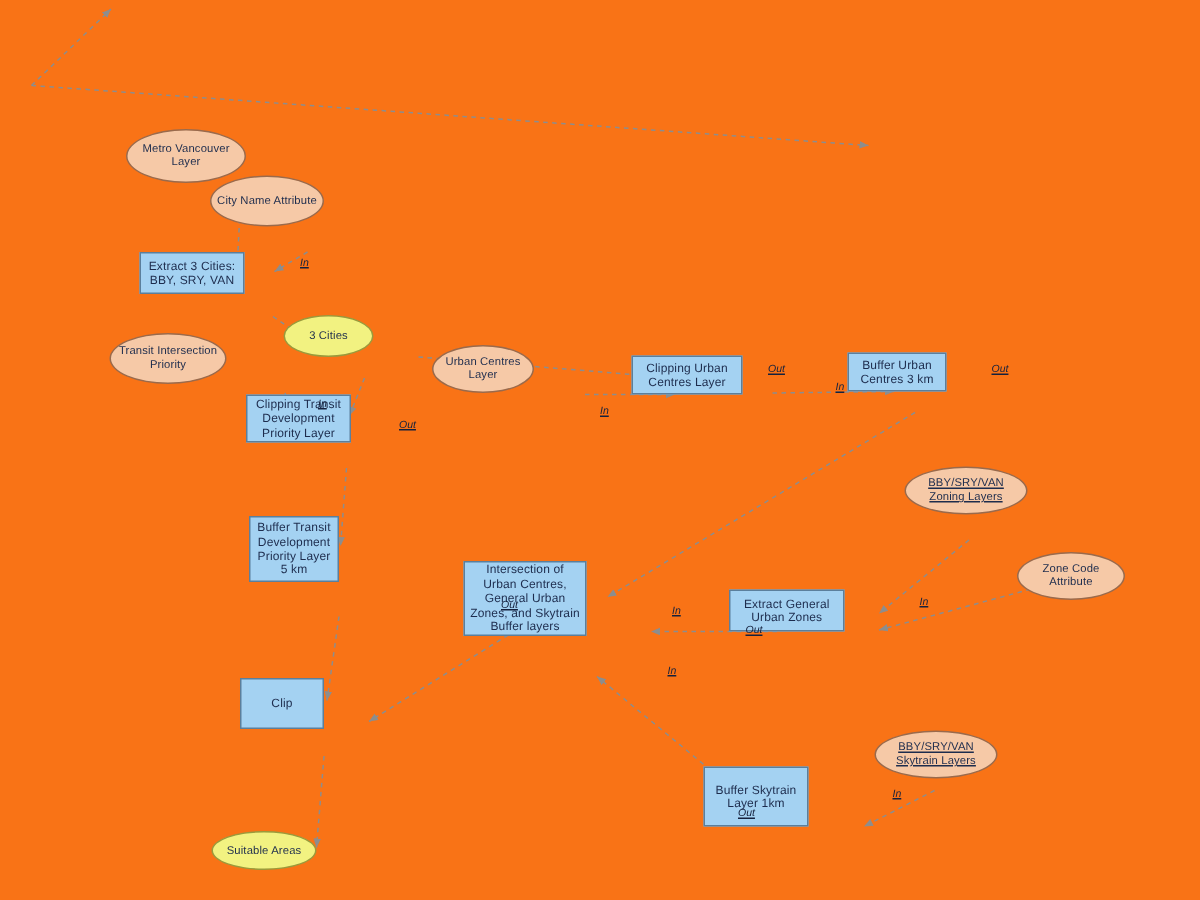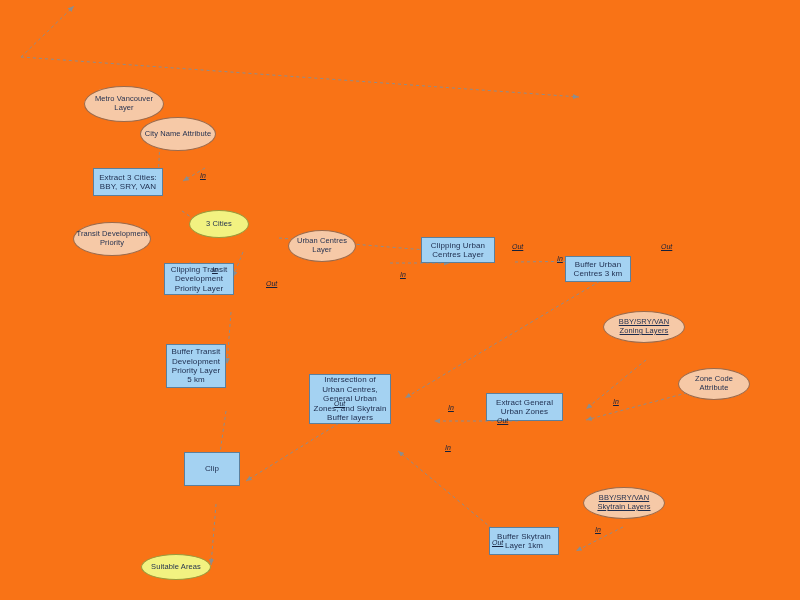--- a/index.html
+++ b/index.html
@@ -111,56 +111,56 @@
       <div class="node input" style="left: 140px; top: 117px; width: 76px; height: 34px;">
         <span class="lbl">City Name Attribute</span>
       </div>
       <div class="node process" style="left: 93px; top: 168px; width: 70px; height: 28px;">
         <span class="lbl">Extract 3 Cities: BBY, SRY, VAN</span>
       </div>
       <div class="node output" style="left: 189px; top: 210px; width: 60px; height: 28px;">
         <span class="lbl">3 Cities</span>
       </div>
       <div class="node input" style="left: 73px; top: 222px; width: 78px; height: 34px;">
-        <span class="lbl">Transit Development Priority</span>
+        <span class="lbl">Transit Intersection Priority</span>
       </div>
       <div class="node process" style="left: 164px; top: 263px; width: 70px; height: 32px;">
         <span class="lbl">Clipping Transit Development Priority Layer</span>
       </div>
       <div class="node process" style="left: 166px; top: 344px; width: 60px; height: 44px; text-align: center;">
         <span class="lbl">Buffer Transit Development Priority Layer 5 km</span>
       </div>
       <div class="node input" style="left: 288px; top: 230px; width: 68px; height: 32px;">
         <span class="lbl">Urban Centres Layer</span>
       </div>
       <div class="node process" style="left: 421px; top: 237px; width: 74px; height: 26px;">
         <span class="lbl">Clipping Urban Centres Layer</span>
       </div>
-      <div class="node process" style="left: 565px; top: 235px; width: 66px; height: 26px; margin-top: 21px;">
+      <div class="node process" style="left: 565px; top: 235px; width: 66px; height: 26px;">
         <span class="lbl">Buffer Urban Centres 3 km</span>
       </div>
       <div class="node input" style="left: 603px; top: 311px; width: 82px; height: 32px; text-decoration: underline;">
         <span class="lbl">BBY/SRY/VAN Zoning Layers</span>
       </div>
       <div class="node input" style="left: 678px; top: 347px; width: 72px; height: 32px; margin-top: 21px;">
         <span class="lbl">Zone Code Attribute</span>
       </div>
       <div class="node process" style="left: 486px; top: 393px; width: 77px; height: 28px;">
         <span class="lbl">Extract General Urban Zones</span>
       </div>
       <div class="node process" style="left: 309px; top: 374px; width: 82px; height: 50px;">
         <span class="lbl">Intersection of Urban Centres, General Urban Zones, and Skytrain Buffer layers</span>
       </div>
       <div class="node input" style="left: 583px; top: 487px; width: 82px; height: 32px; text-decoration: underline;">
         <span class="lbl">BBY/SRY/VAN Skytrain Layers</span>
       </div>
-      <div class="node process" style="left: 469px; top: 527px; width: 70px; height: 28px; margin-left: 20px;">
+      <div class="node process" style="left: 469px; top: 511px; width: 70px; height: 40px;">
         <span class="lbl">Buffer Skytrain Layer 1km</span>
       </div>
-      <div class="node process" style="left: 160px; top: 452px; width: 56px; height: 34px; margin-left: 24px;">
+      <div class="node process" style="left: 160px; top: 452px; width: 56px; height: 34px;">
         <span class="lbl">Clip</span>
       </div>
       <div class="node output" style="left: 141px; top: 554px; width: 70px; height: 26px;">
         <span class="lbl">Suitable Areas</span>
       </div>
     </div>
   <div id="port-layer">
       <span class="port" style="left: 200px; top: 172px;">In</span>
       <span class="port" style="left: 266px; top: 280px;">Out</span>
       <span class="port" style="left: 212px; top: 266px;">In</span>

